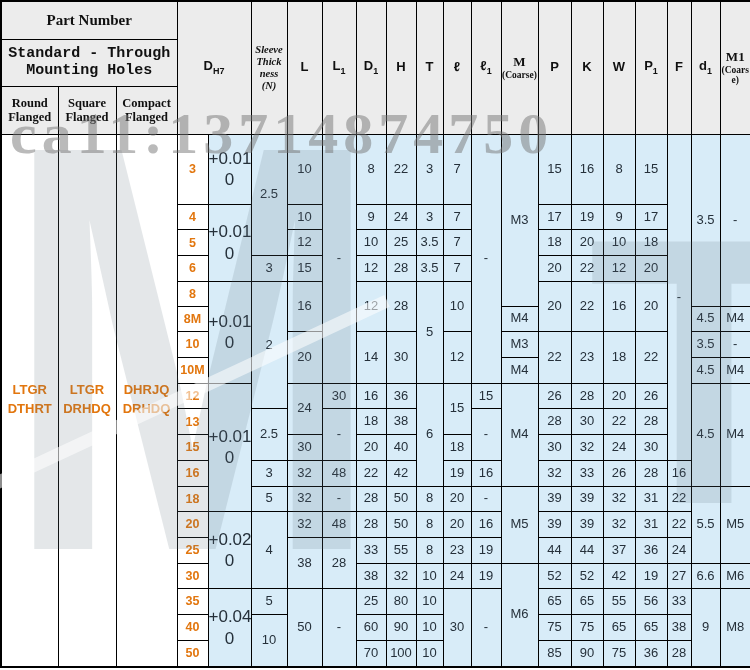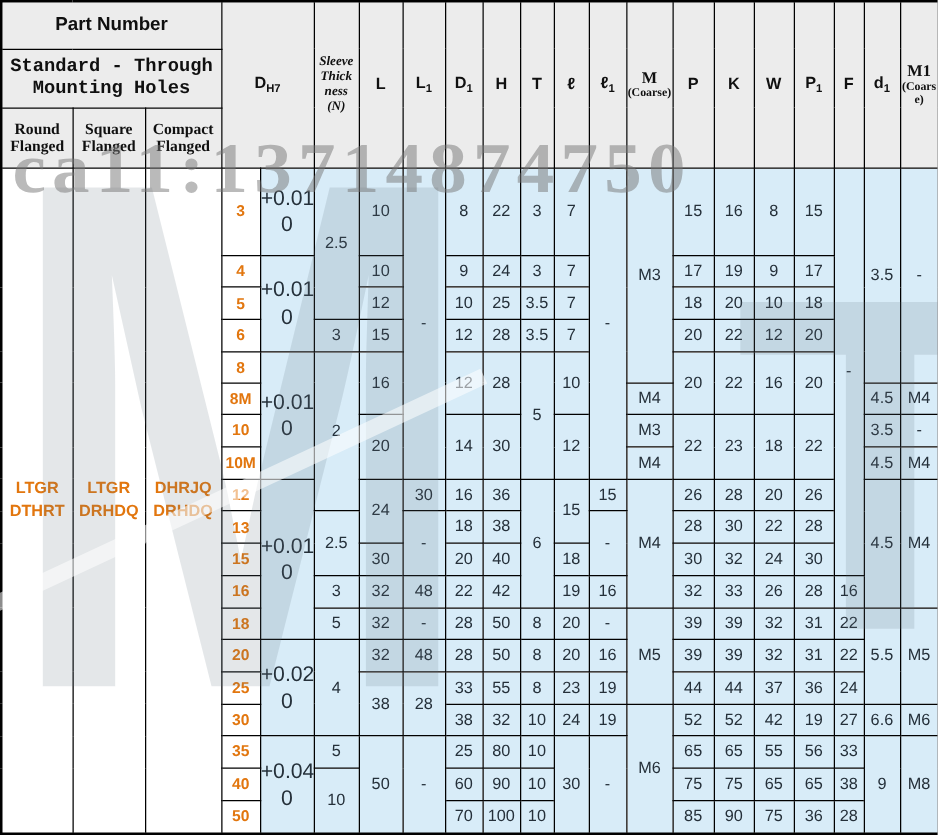--- a/index.html
+++ b/index.html
@@ -14,21 +14,21 @@
   }
   th, td {
     border:1px solid #000; text-align:center; vertical-align:middle;
     padding:0; overflow:hidden;
   }
   th {
     background:var(--header-bg); color:#101010; font-weight:bold;
     font-size:13px; line-height:1.12;
   }
   th.serif { font-family:"Liberation Serif", serif; }
-  th.pn-head { font-size:15px; font-family:Liberation Sans, sans-serif; }
+  th.pn-head { font-size:15px; font-family:Liberation Serif, serif; }
   th.std-head { font-size:15px; font-family:Liberation Mono, monospace; }
   th.flange-head { font-size:12.5px; font-family:"Liberation Serif", serif;margin-top:48px; }
   th.small { font-size:10.5px;font-style:italic; }
   th sub { font-size:9px; vertical-align:sub; }
   th .note { display:block; font-size:9.5px; word-break:break-all; line-height:1.1; font-family:"Liberation Serif", serif; }
   td {
     background:var(--data-bg); color:#25303a; font-size:13px; line-height:1.15;
   }
   td.size  { background:#fff; color:var(--accent); font-weight:bold; font-size:12.5px; }
   td.pn    { background:#fff; color:var(--accent); font-weight:bold; font-size:13px; line-height:1.45; }

